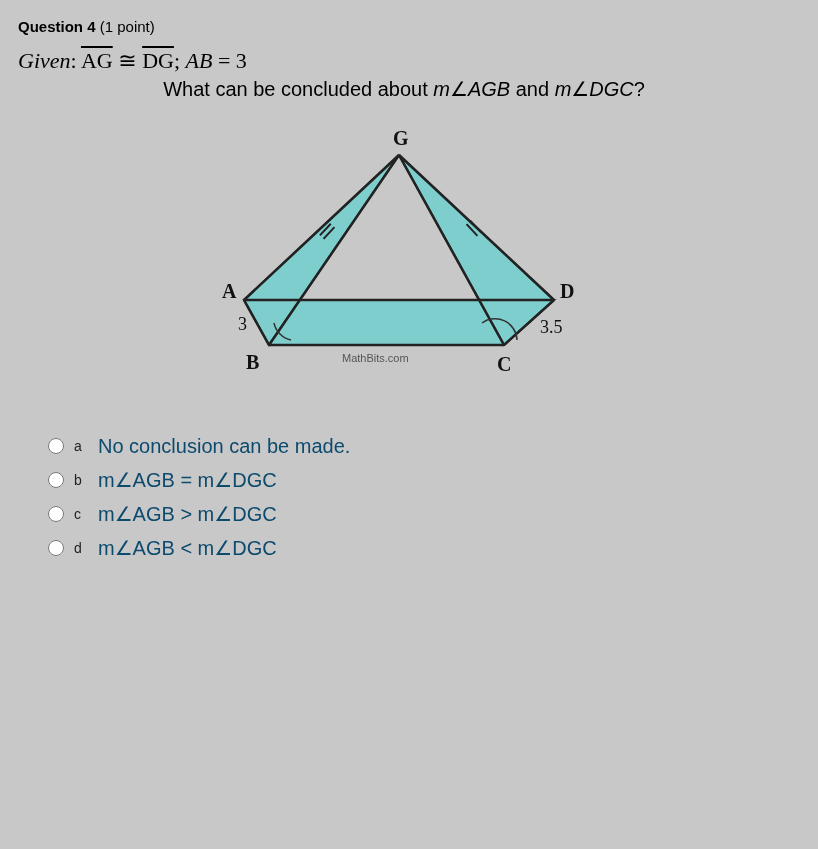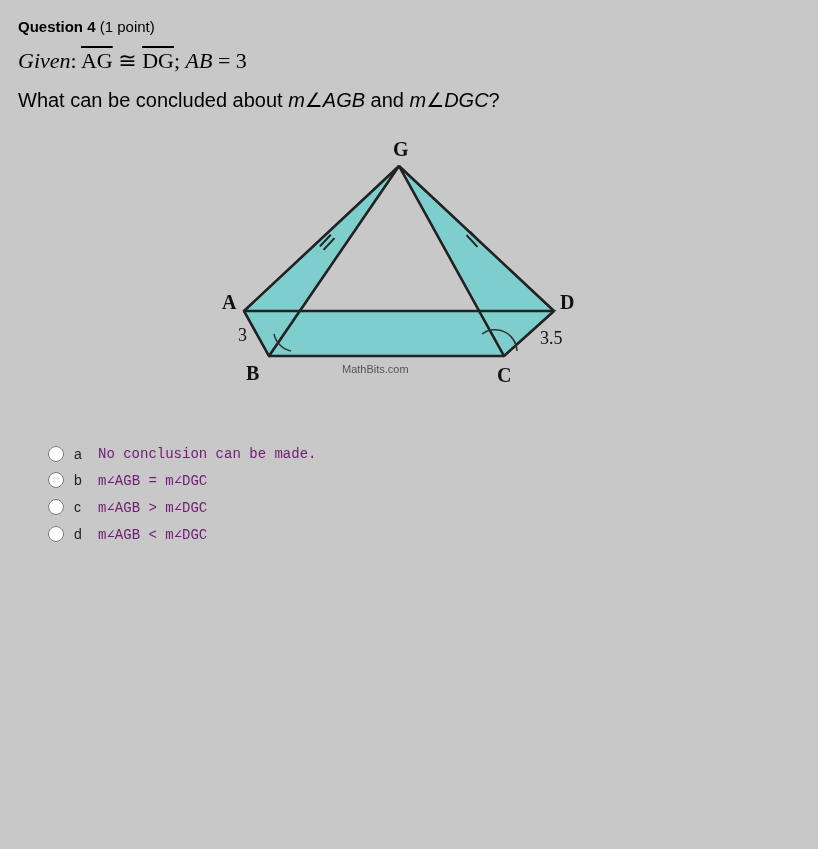--- a/index.html
+++ b/index.html
@@ -23,29 +23,30 @@
       font-weight: normal;
       margin-bottom: 10px;
       font-family: Arial, sans-serif;
     }
     .question-header strong {
       font-weight: bold;
     }
     .given-block {
       font-size: 22px;
       line-height: 1.45;
-      margin-bottom: 11px;
+      margin-bottom: 0;
     }
     .given-block .overline {
       text-decoration: overline;
     }
     .what-block {
       font-size: 20px;
       margin-bottom: 24px;
       font-family: Arial, sans-serif;
+      text-align: center;
     }
     .diagram-area {
       display: flex;
       justify-content: center;
       margin-bottom: 30px;
       position: relative;
     }
     svg.diagram {
       width: 420px;
       height: 280px;
@@ -68,23 +69,22 @@
       height: 16px;
       cursor: pointer;
       accent-color: #555;
     }
     .option-letter {
       font-size: 14px;
       min-width: 14px;
       color: #222;
     }
     .option-text {
-      font-size: 14px;
-      color: #701a75;
-      font-family: Liberation Mono, monospace;
+      font-size: 20px;
+      color: #0c4a6e;
     }
   </style>
 </head>
 <body>
 
 <div class="page">
 
   <div class="question-header">
     <strong>Question 4</strong>
     <span>(1 point)</span>

